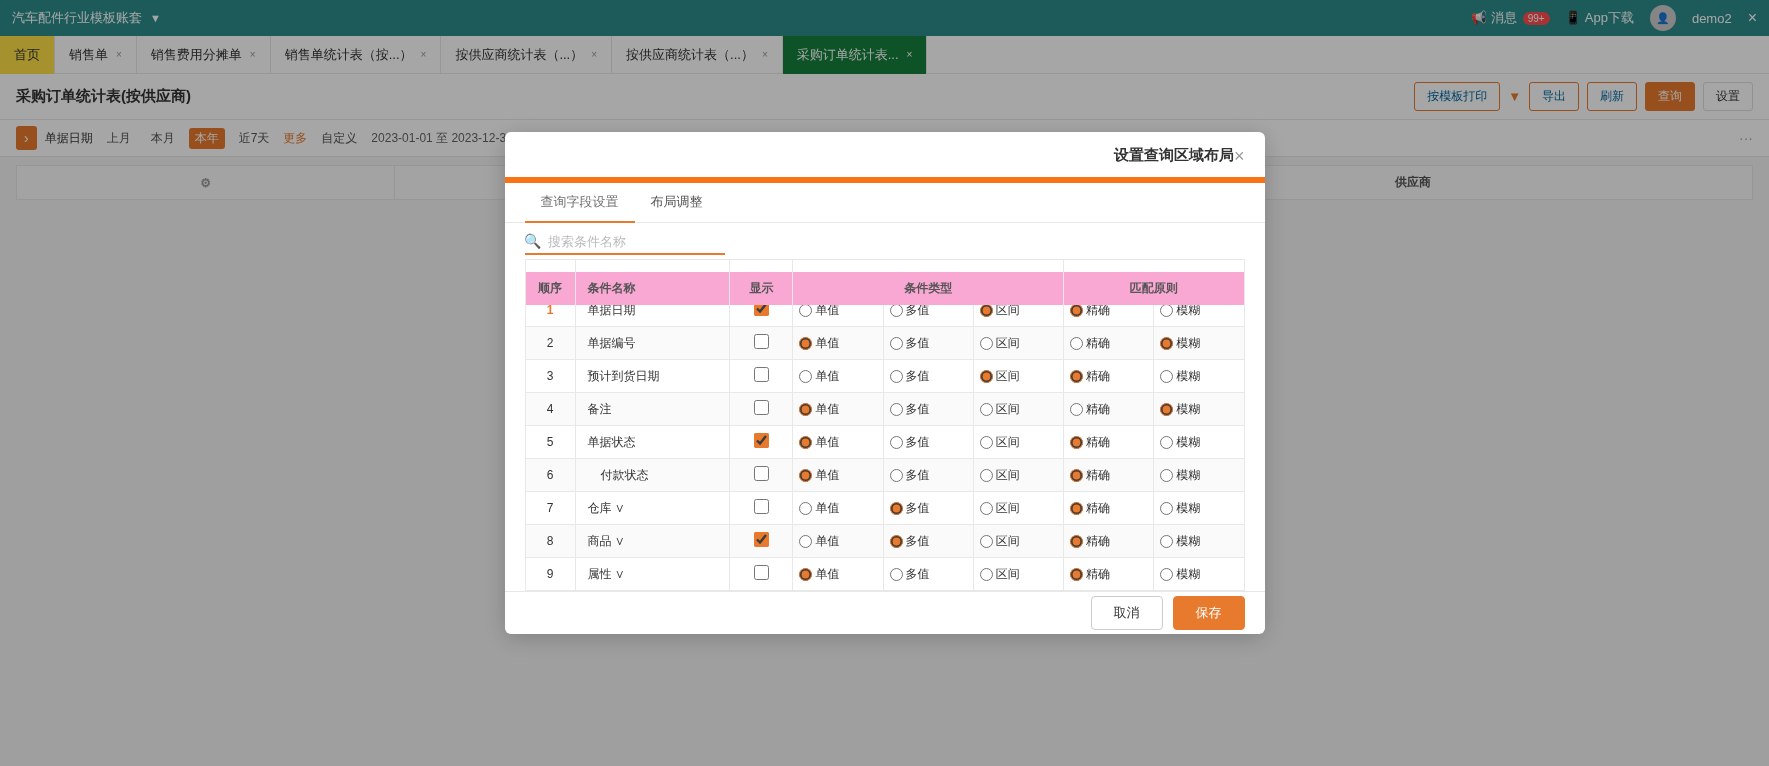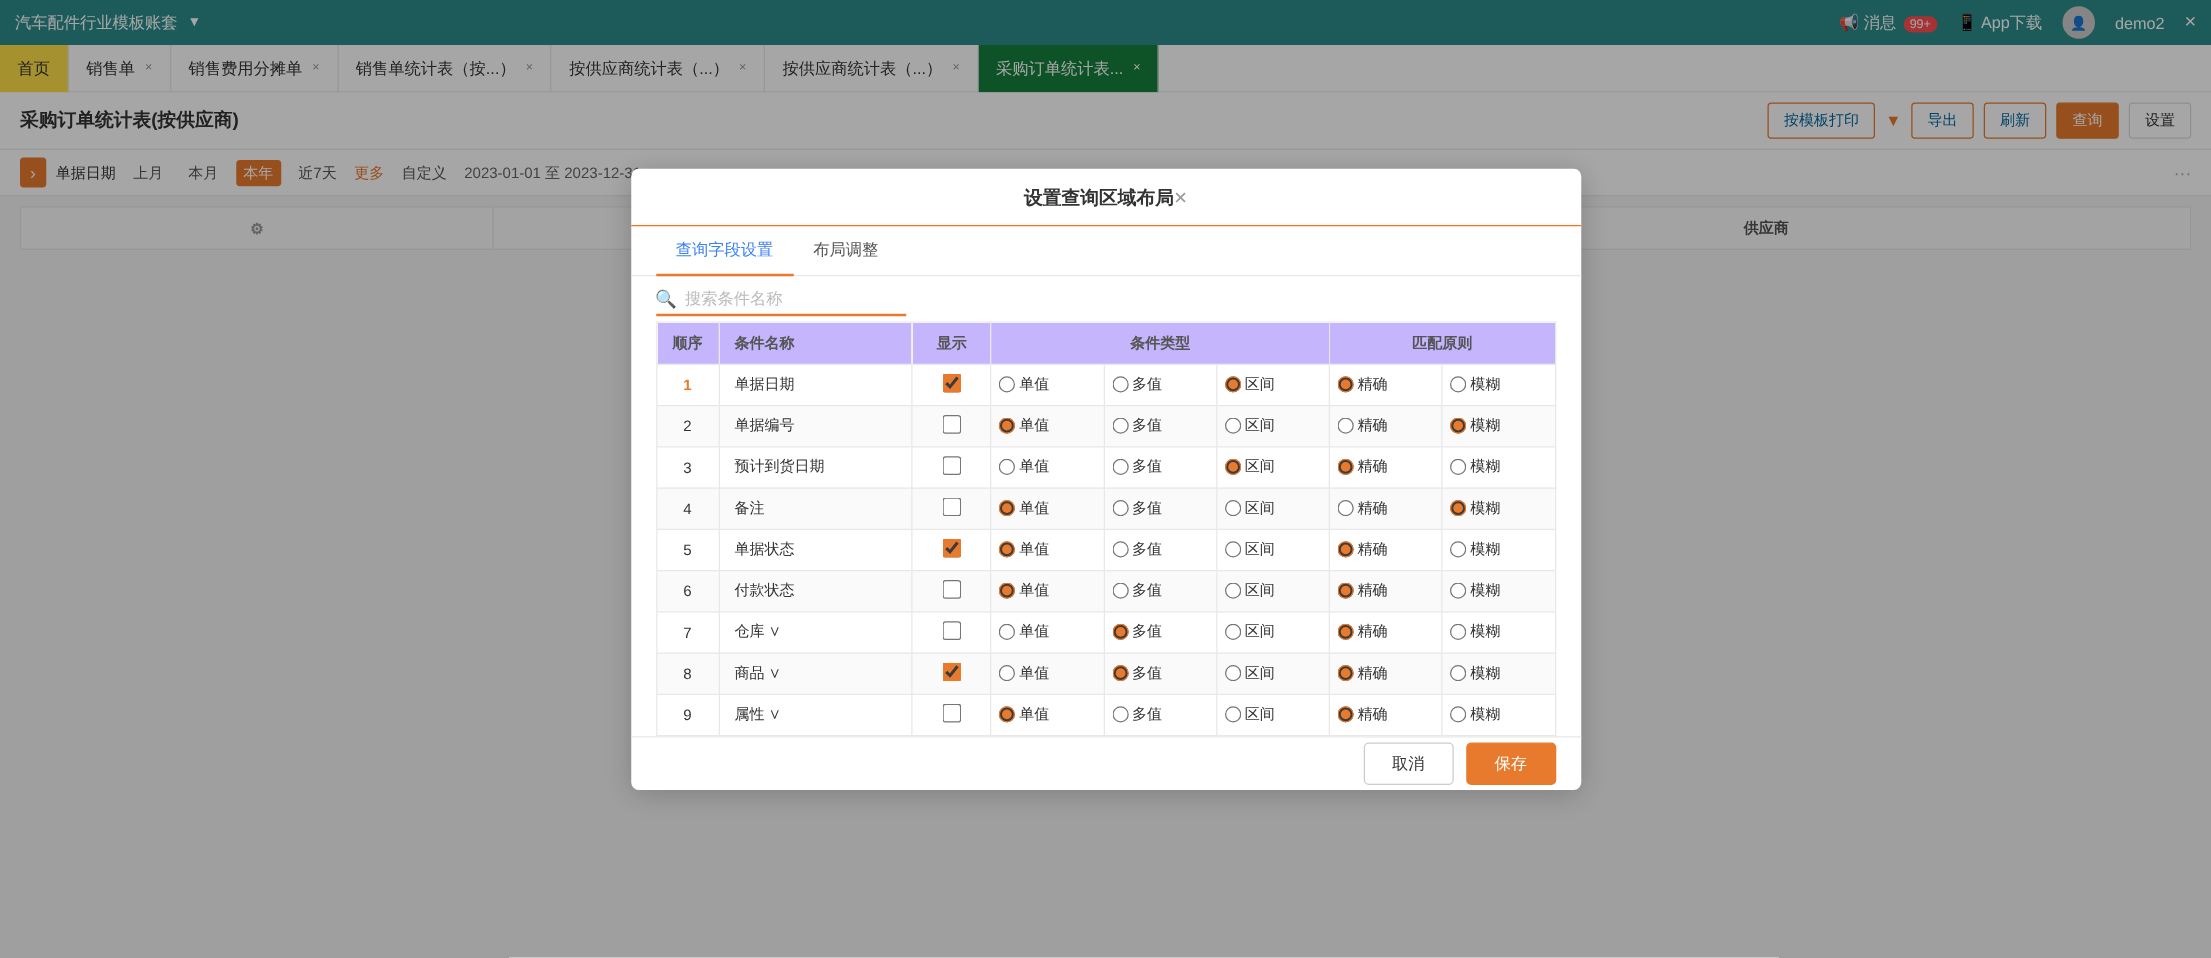--- a/index.html
+++ b/index.html
@@ -106,44 +106,44 @@
       background: #fff;
       border-radius: 6px;
       width: 760px;
       max-height: 660px;
       display: flex;
       flex-direction: column;
       box-shadow: 0 4px 24px rgba(0,0,0,0.2);
     }
     .dialog-header {
       padding: 14px 20px 12px;
-      border-bottom: 1px solid #f97316;
-      display: flex;
-      align-items: center;
-      justify-content: center;
+      border-bottom: 6px solid #f97316;
+      display: flex;
+      align-items: center;
+      justify-content: flex-end;
     }
     .dialog-title { font-size: 15px; font-weight: bold; color: #333; }
     .dialog-close { cursor: pointer; color: #999; font-size: 18px; line-height: 1; }
 
     
     .dialog-tabs {
       display: flex;
       padding: 0 20px;
       border-bottom: 1px solid #e8e8e8;
       gap: 0;
     }
     .dialog-tab {
       padding: 10px 16px;
       font-size: 13px;
       cursor: pointer;
       color: #555;
       border-bottom: 2px solid transparent;
       margin-bottom: -1px;
     }
-    .dialog-tab.active { color: #3b82f6; border-bottom-color: #e87a2d; }
+    .dialog-tab.active { color: #737373; border-bottom-color: #e87a2d; }
 
     
     .dialog-search {
       padding: 10px 20px 4px;
     }
     .search-wrap {
       display: flex;
       align-items: center;
       border-bottom: 2px solid #e87a2d;
       padding-bottom: 4px;
@@ -158,28 +158,28 @@
     .search-icon-svg { color: #aaa; font-size: 14px; }
 
     
     .dialog-body { flex: 1; overflow: hidden; display: flex; flex-direction: column; }
     .dialog-table-wrap { flex: 1; overflow-y: auto; padding: 0 20px; }
     .dialog-table {
       width: 100%;
       border-collapse: collapse;
     }
     .dialog-table th {
-      background: #c4b5fd;
+      background: #f9a8d4;
       border: 1px solid #e8e8e8;
       padding: 8px 6px;
       font-size: 12px;
       color: #555;
       text-align: center;
       position: sticky;
-      top: 0;
+      top: 12px;
       z-index: 2;
     }
     .dialog-table td {
       border: 1px solid #e8e8e8;
       padding: 7px 6px;
       font-size: 12px;
       color: #333;
       text-align: center;
     }
     .dialog-table tr:nth-child(even) td { background: #fafafa; }
@@ -439,21 +439,21 @@
                 </td>
                 <td>
                   <label class="radio-opt"><input type="radio" name="match_5" value="精确" checked="" style="">精确</label>
                 </td>
                 <td>
                   <label class="radio-opt"><input type="radio" name="match_5" value="模糊" style="">模糊</label>
                 </td>
               </tr>
               <tr>
                 <td><span class="" style="color: rgb(51, 51, 51);">6</span></td>
-                <td style="text-align: left; padding-left: 12px;">付款状态</td>
+                <td style="text-align: left; padding-left: 25px;">付款状态</td>
                 <td><input type="checkbox" class="cb" style=""></td>
                 <td>
                   <label class="radio-opt"><input type="radio" name="type_6" value="单值" checked="" style="">单值</label>
                 </td>
                 <td>
                   <label class="radio-opt"><input type="radio" name="type_6" value="多值" style="">多值</label>
                 </td>
                 <td>
                   <label class="radio-opt"><input type="radio" name="type_6" value="区间" style="">区间</label>
                 </td>

